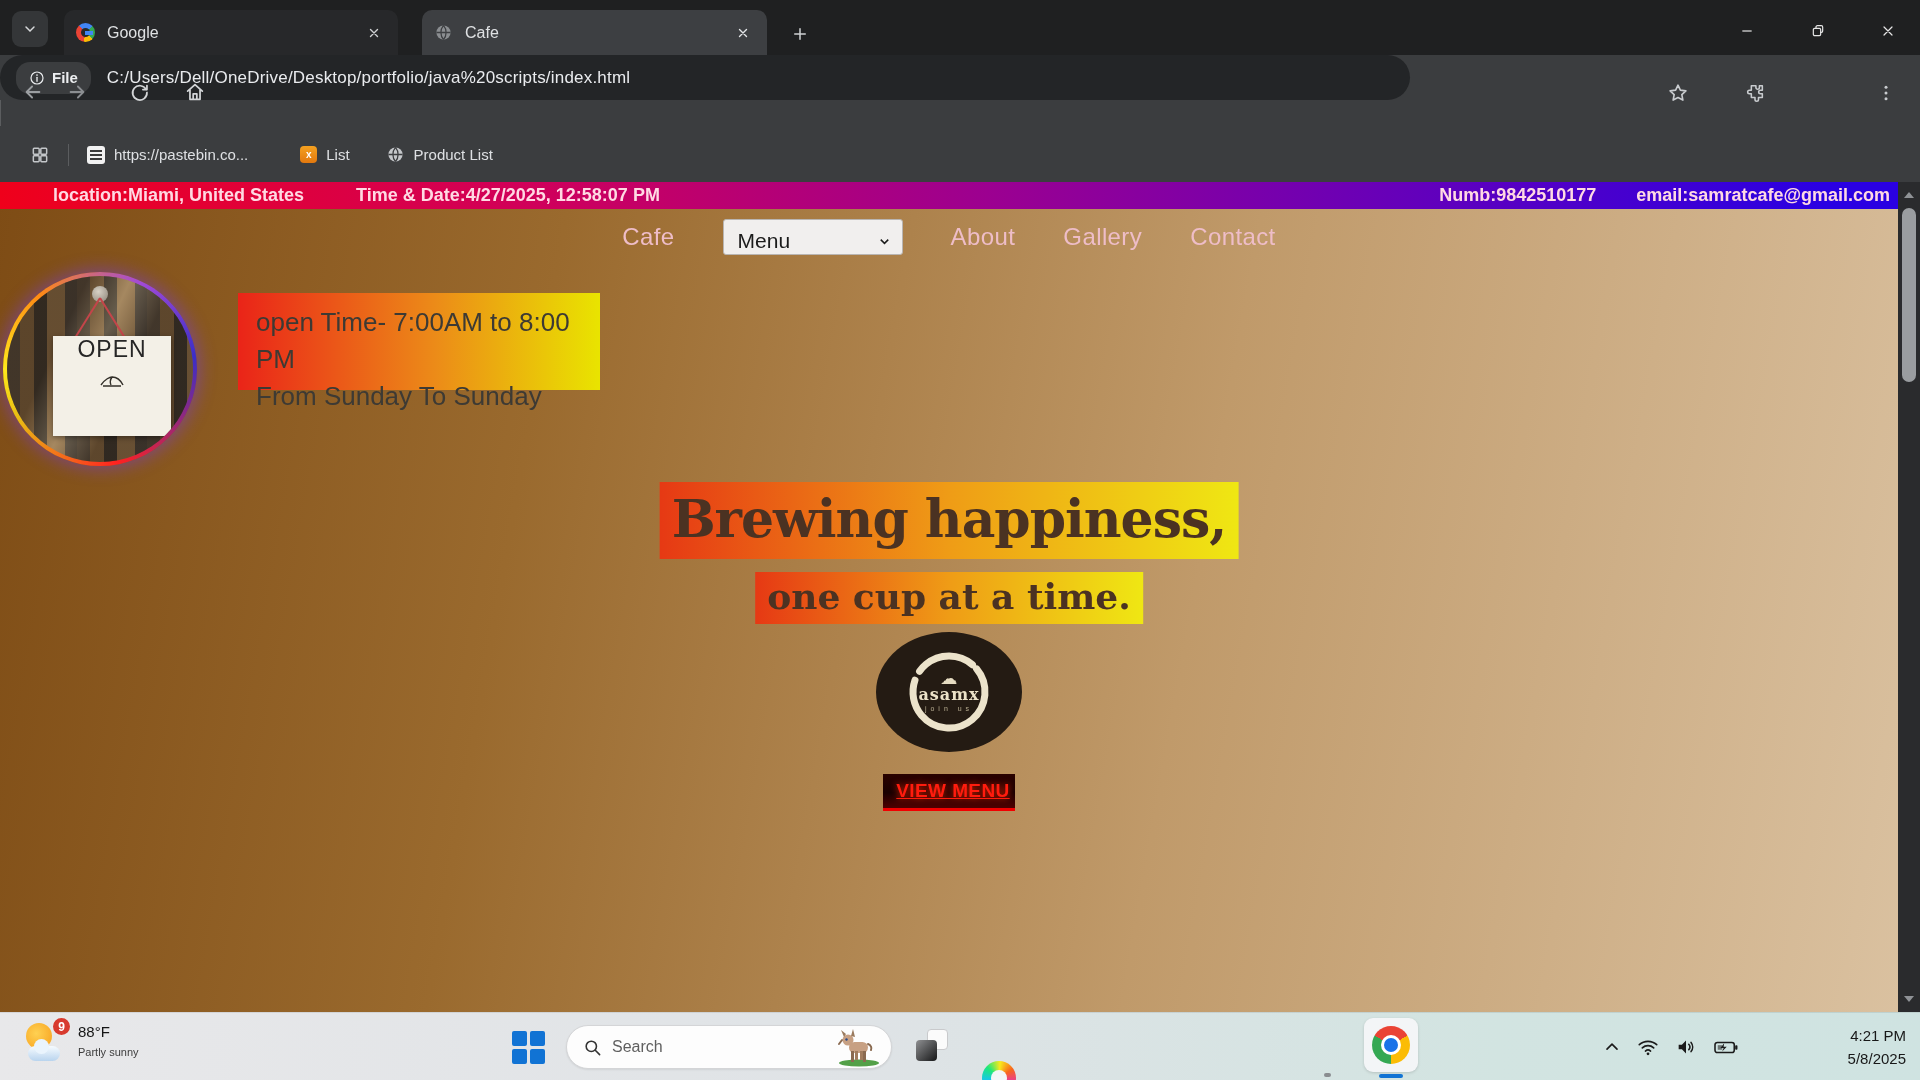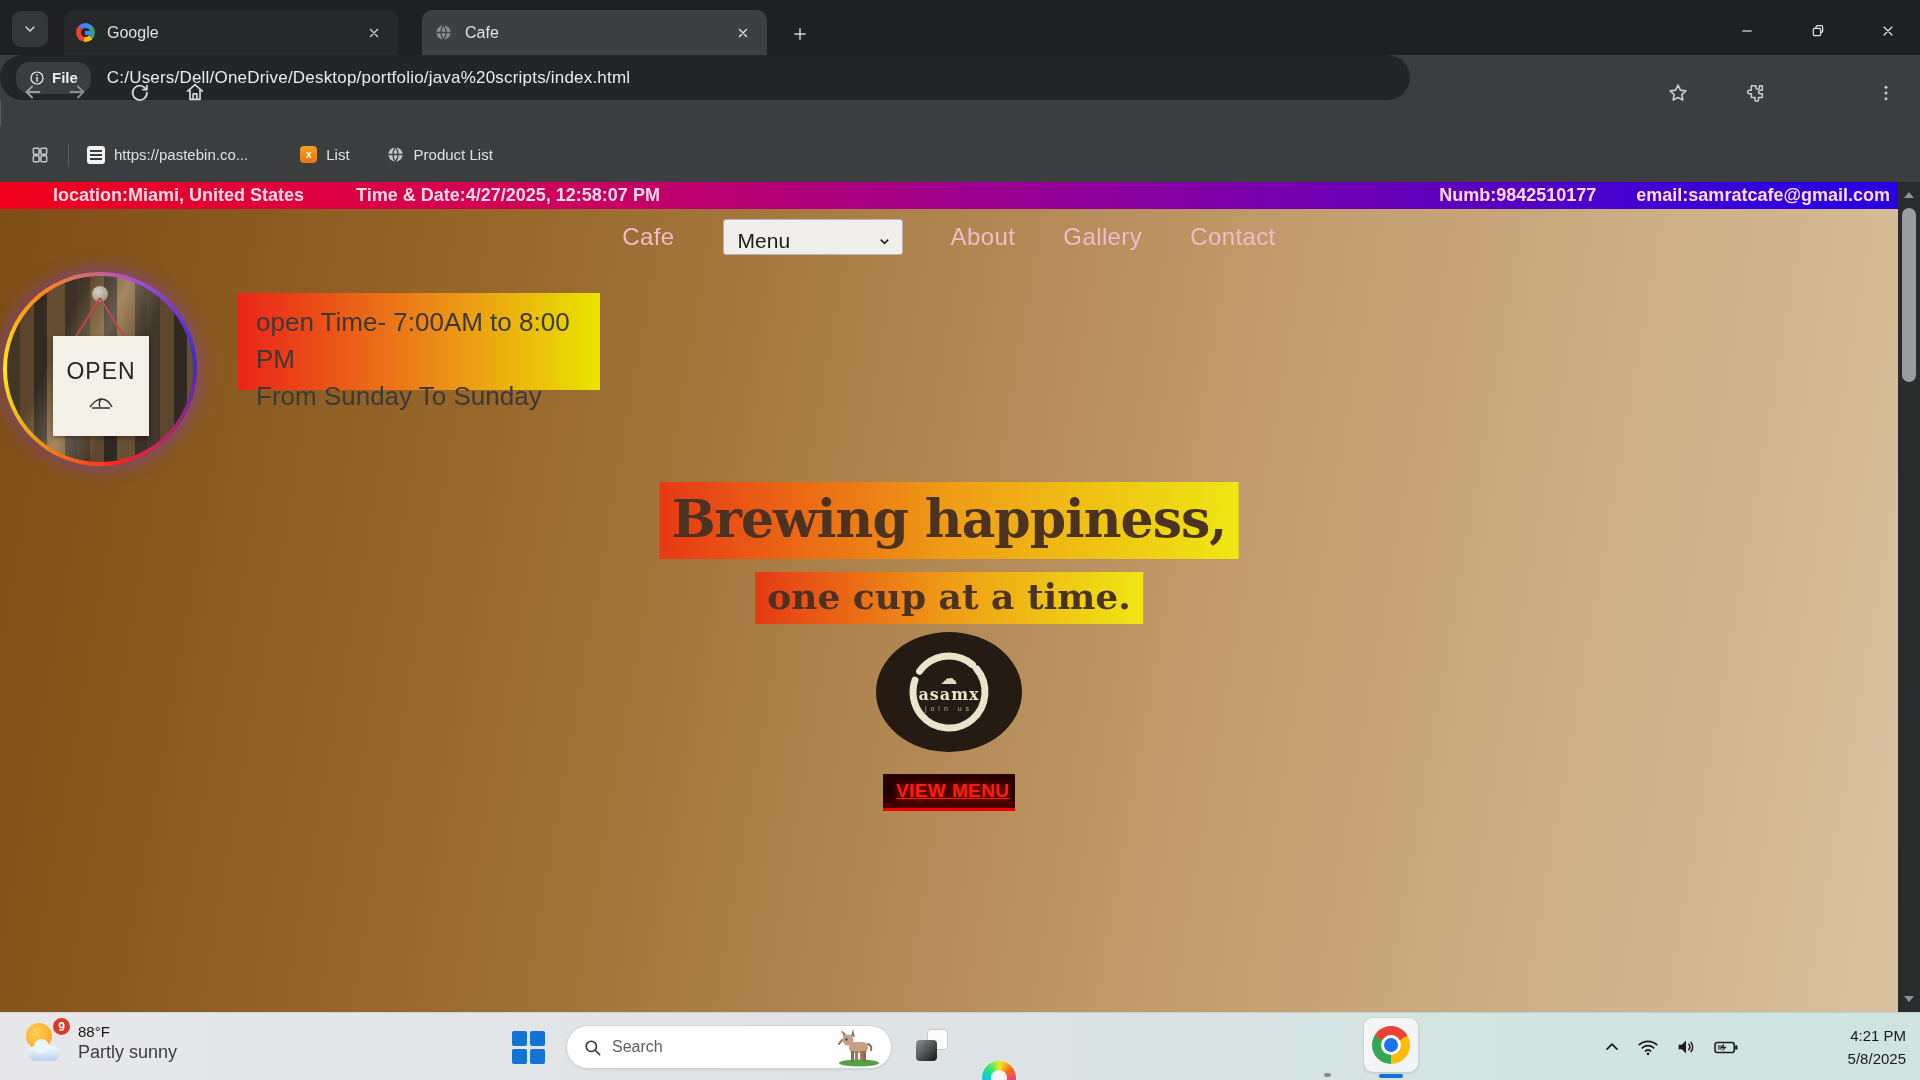--- a/index.html
+++ b/index.html
@@ -50,21 +50,21 @@
   .site-nav{left:0;top:27px;width:1898px;height:56px;display:flex;align-items:center;justify-content:center;gap:48px;}
   .nav-link{color:#eebdc8;font-size:24px;letter-spacing:.4px;}
   .menu-select{width:180px;height:36px;background:#f1efee;border:1px solid #b9b5b2;border-radius:3px;display:flex;align-items:center;justify-content:space-between;padding:8px 10px 0 14px;color:#1b1b1b;font-size:21px;}
 
   
   .open-ring{left:3px;top:90px;width:194px;height:194px;border-radius:50%;padding:4px;background:conic-gradient(from -90deg,#ffe81c,#ff8a14 14%,#a24ad8 32%,#3b2ec8 48%,#ff2020 72%,#e8c014 92%,#ffe81c);box-shadow:0 0 16px 4px rgba(120,60,220,.45);}
   .open-photo{width:100%;height:100%;border-radius:50%;overflow:hidden;position:relative;background:repeating-linear-gradient(90deg,#55483a 0 13px,#7d5f3c 13px 27px,#3d352c 27px 40px,#8c6c46 40px 58px,#4a4138 58px 70px);}
   .open-photo::before{content:"";position:absolute;inset:0;background:linear-gradient(115deg,rgba(30,20,10,.35) 30%,rgba(255,235,190,.22) 46%,rgba(20,14,8,.3) 62%);}
   .suction{position:absolute;left:85px;top:10px;width:16px;height:16px;border-radius:50%;background:radial-gradient(circle at 40% 35%,#d8d2c6,#8b8376);}
   .string{position:absolute;width:2px;height:46px;background:#c4454a;top:22px;left:92px;transform-origin:top center;}
-  .sign{position:absolute;left:46px;top:60px;width:96px;height:100px;background:#f3f0e7;box-shadow:0 2px 5px rgba(0,0,0,.4);display:flex;flex-direction:column;align-items:center;padding-top:22px;}
+  .sign{position:absolute;left:46px;top:60px;width:118px;height:100px;background:#f3f0e7;box-shadow:0 2px 5px rgba(0,0,0,.4);display:flex;flex-direction:column;align-items:center;}
   .sign-text{font-size:23px;letter-spacing:1px;color:#262626;font-family:"Liberation Sans",sans-serif;}
 
   .hours-box{left:238px;top:111px;width:362px;height:97px;background:linear-gradient(90deg,#ea2418 0%,#ec8c18 55%,#e9e400 100%);color:#3d3a34;font-size:26px;line-height:37px;padding:11px 0 0 18px;}
 
   .hero-h1{left:50%;top:300px;transform:translateX(-50%);font-family:"DejaVu Serif",serif;font-size:52px;letter-spacing:-1px;color:#4b3222;background:linear-gradient(90deg,#e63914,#ef9c16 50%,#efe713);padding:6px 12px 10px;white-space:nowrap;}
   .hero-h2{left:50%;top:390px;transform:translateX(-50%);font-family:"DejaVu Serif",serif;font-size:36px;color:#4b3222;background:linear-gradient(90deg,#e63914,#ef9c16 50%,#efe713);padding:3px 12px 7px;white-space:nowrap;}
 
   .logo-ellipse{left:50%;top:450px;transform:translateX(-50%);width:146px;height:120px;border-radius:50%;background:#241b13;display:flex;align-items:center;justify-content:center;position:absolute;}
   .logo-inner{position:relative;width:92px;height:92px;display:flex;flex-direction:column;align-items:center;justify-content:center;}
   .logo-ring{position:absolute;left:0;top:0;}
@@ -82,21 +82,21 @@
 
   
   .taskbar{left:0;top:1012px;width:1920px;height:68px;background:linear-gradient(90deg,#e8e8ea 0%,#dfe3e6 45%,#d2e4e1 78%,#cfe3e1 100%);border-top:1px solid rgba(0,0,0,.08);}
   .weather{left:24px;top:8px;display:flex;align-items:center;gap:12px;position:absolute;}
   .weather-icon{position:relative;width:42px;height:42px;}
   .sun{position:absolute;left:2px;top:2px;width:26px;height:26px;border-radius:50%;background:radial-gradient(circle at 40% 40%,#ffd152,#f79e1b);}
   .wcloud{position:absolute;left:4px;bottom:2px;width:32px;height:15px;border-radius:8px;background:linear-gradient(180deg,#f6fbff,#b9d4ee);}
   .wcloud::before{content:"";position:absolute;left:6px;top:-7px;width:15px;height:15px;border-radius:50%;background:#eaf4fd;}
   .wbadge{position:absolute;right:-6px;top:-5px;width:21px;height:21px;border-radius:50%;background:#d83a2e;border:2px solid #e9e9ea;color:#fff;font-size:12px;font-weight:bold;display:flex;align-items:center;justify-content:center;}
   .wtemp{font-size:15px;color:#161616;line-height:21px;}
-  .wdesc{font-size:18px;color:#3d3d3d;line-height:21px;}
+  .wdesc{font-size:11px;color:#3d3d3d;line-height:21px;}
   .start{left:512px;top:18px;width:32px;height:32px;position:absolute;display:grid;grid-template-columns:15px 15px;grid-template-rows:15px 15px;gap:3px;}
   .start div{background:#1173d4;border-radius:2px;}
   .search-pill{left:566px;top:12px;width:326px;height:44px;border-radius:22px;background:#fdfdfd;border:1px solid #d4d5d7;position:absolute;display:flex;align-items:center;padding:0 6px 0 16px;box-shadow:0 1px 2px rgba(0,0,0,.08);}
   .search-input{border:none;outline:none;background:transparent;font-size:16px;color:#444;width:190px;margin-left:10px;font-family:"Liberation Sans",sans-serif;}
   .search-input::placeholder{color:#5f5f5f;}
   .tb-icon{position:absolute;top:16px;}
   .taskview{width:32px;height:32px;position:relative;}
   .taskview .tv-back{position:absolute;right:0;top:0;width:21px;height:21px;border-radius:4px;background:#fbfbfb;border:1px solid #c9cacc;}
   .taskview .tv-front{position:absolute;left:0;bottom:0;width:21px;height:21px;border-radius:4px;background:linear-gradient(135deg,#8f9092,#151617);}
   .copilot{width:34px;height:34px;border-radius:50%;background:conic-gradient(from 210deg,#0b63e8,#18c7e8,#1ee87a,#f8e81c,#f8661c,#e83a9c,#8a3ae8,#0b63e8);position:relative;}

